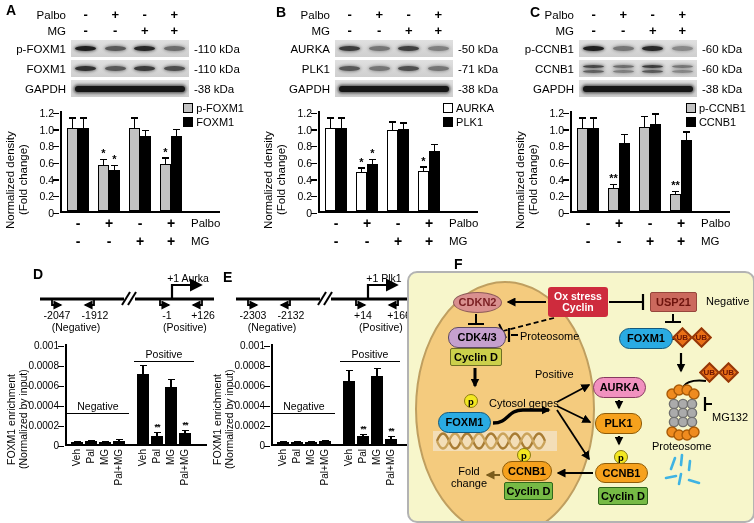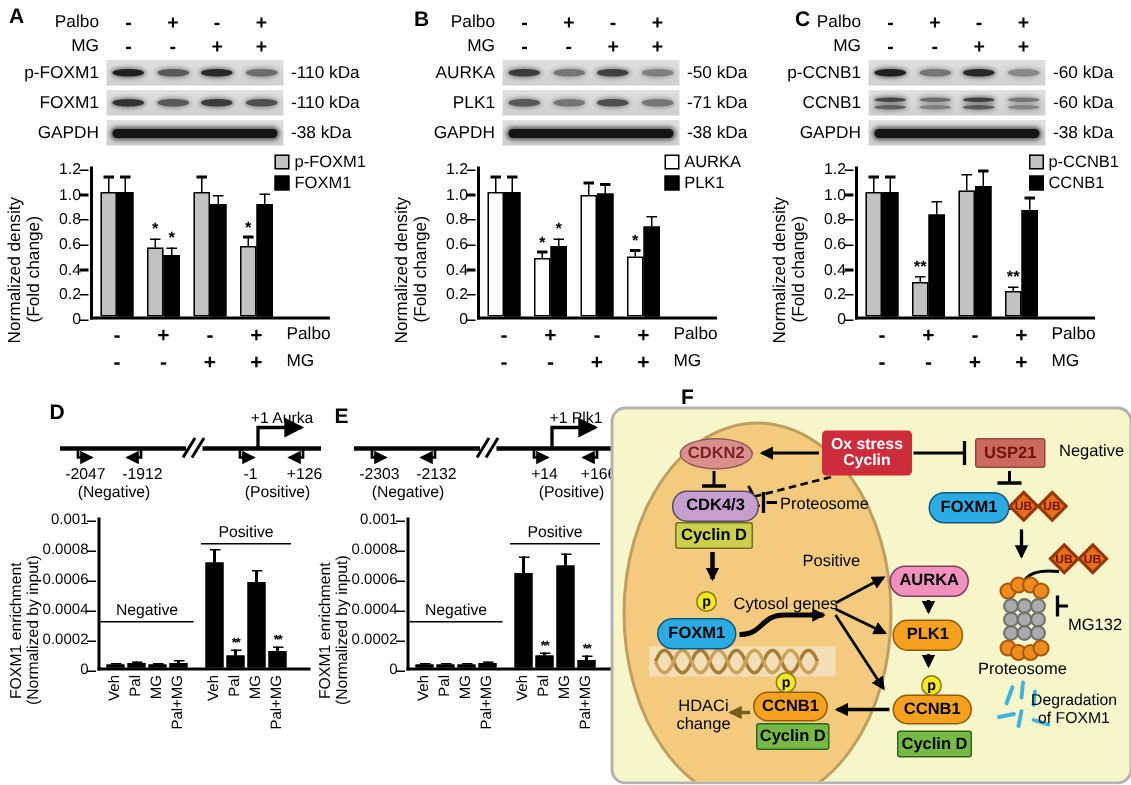--- a/index.html
+++ b/index.html
@@ -921,21 +921,21 @@
           <span>p</span>
         </div>
       <div class="fnode ccnb1" style="left:186px;top:190px;width:53px;height:20px">CCNB1</div>
       <div class="fnode cygreen" style="left:189px;top:214px;width:50px;height:18px">Cyclin D</div>
       <div class="pcirc" style="left:108px;top:175px">
           <span>p</span>
         </div>
       <div class="fnode ccnb1" style="left:93px;top:188px;width:50px;height:20px">CCNB1</div>
       <div class="fnode cygreen" style="left:95px;top:209px;width:49px;height:18px">Cyclin D</div>
       <div class="flabel exitlab" style="left:38px;top:192px;width:44px">
-        <div>HDACi</div>
+        <div>Fold</div>
         <div>change</div>
       </div>
       <div class="fnode foxm1" style="left:210px;top:55px;width:54px;height:21px">FOXM1</div>
       <div class="ubpair" style="left:266px;top:57px">
         <div class="ub">
             <span>UB</span>
           </div>
         <div class="ub">
             <span>UB</span>
           </div>
@@ -943,19 +943,15 @@
       <div class="ubpair" style="left:293px;top:92px">
         <div class="ub">
             <span>UB</span>
           </div>
         <div class="ub">
             <span>UB</span>
           </div>
       </div>
       <div class="flabel" style="left:303px;top:138px">MG132</div>
       <div class="flabel" style="left:243px;top:167px">Proteosome</div>
-      <div class="flabel deglab" style="left:272px;top:189px;width:70px">
-        <div>Degradation</div>
-        <div>of FOXM1</div>
-      </div>
     </div>
   </div>
 </div>
 
 </body></html>

